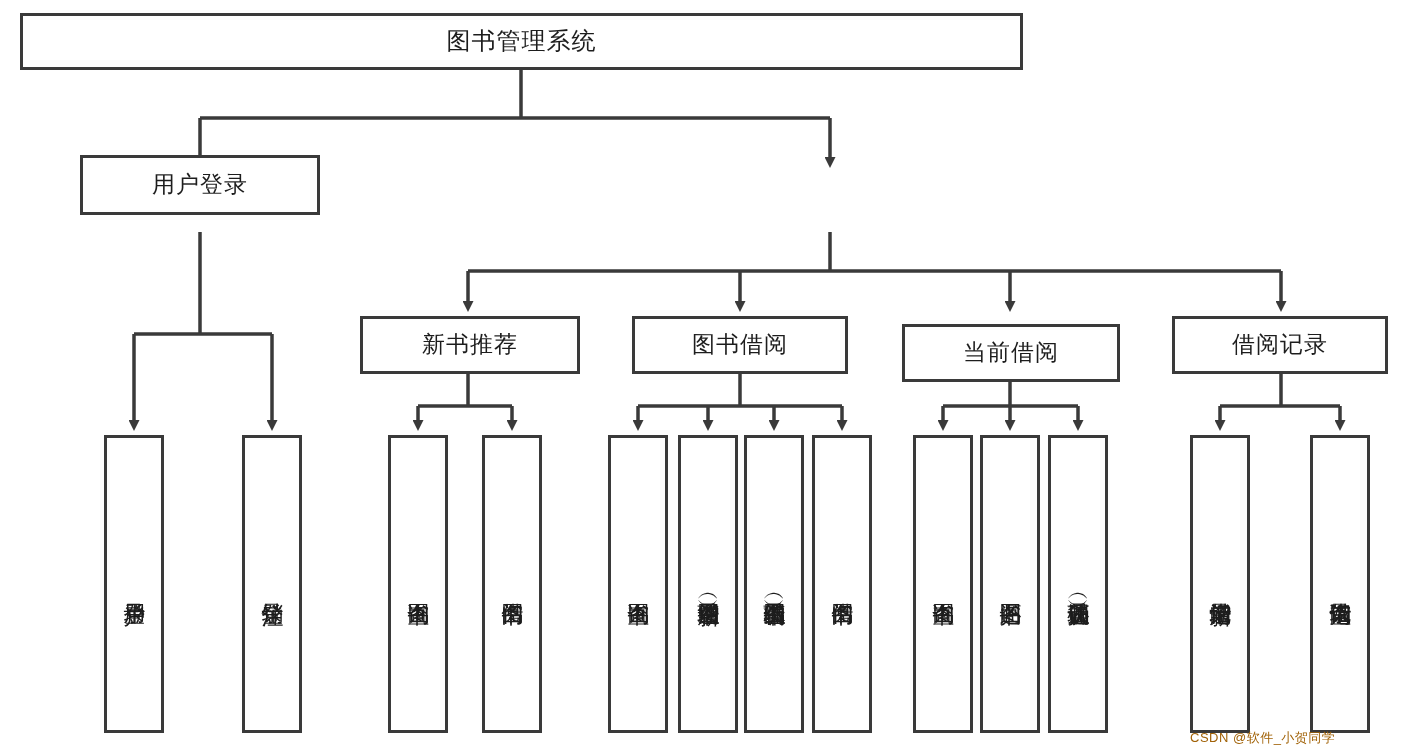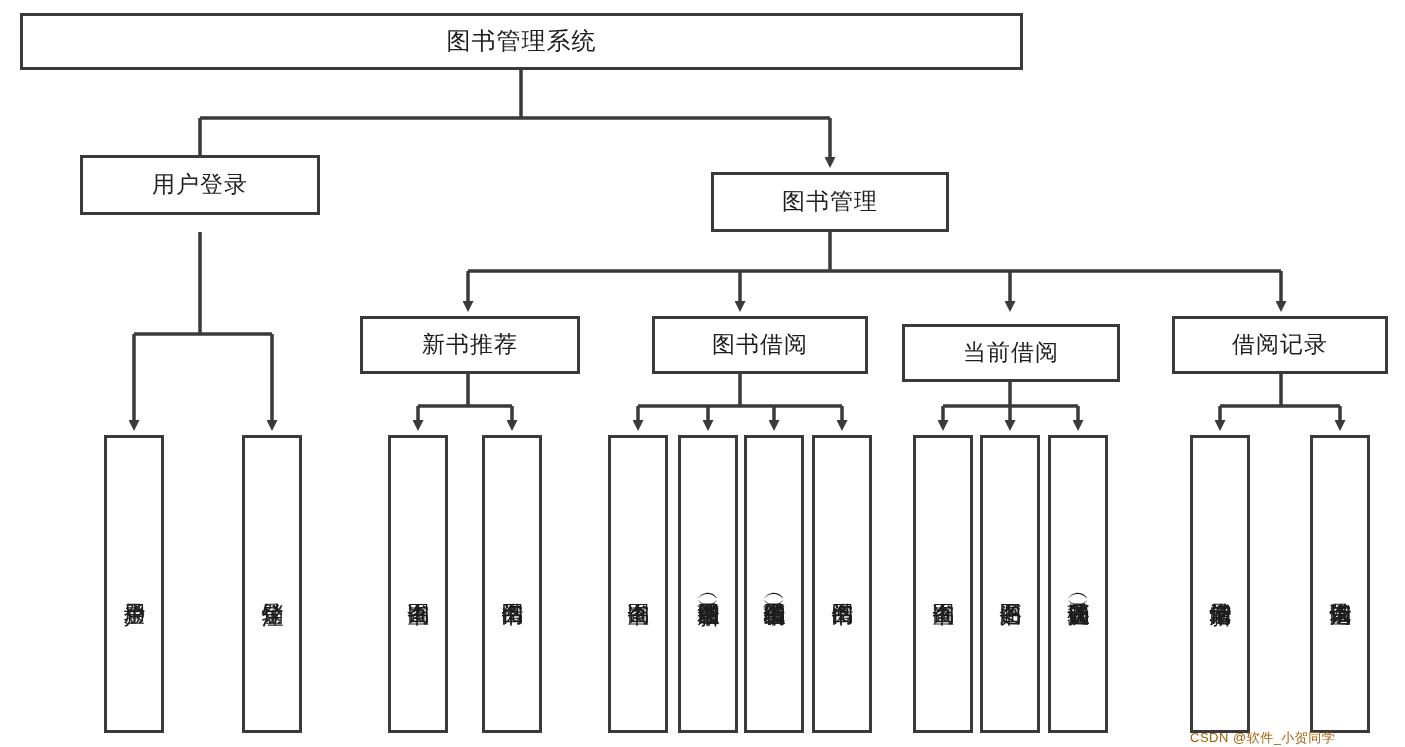--- a/index.html
+++ b/index.html
@@ -78,28 +78,25 @@
     </g>
   </svg>
 
   <div class="node h root" id="n-root" style="left: 20px; top: 13px; width: 1003px; height: 57px;">
     <span>图书管理系统</span>
   </div>
 
   <div class="node h" id="n-l1-0" style="left: 80px; top: 155px; width: 240px; height: 60px;">
     <span>用户登录</span>
   </div>
-  <div class="node h" id="n-l1-1" style="left: 711px; top: 172px; width: 238px; height: 60px;">
-    <span>图书管理</span>
-  </div>
 
   <div class="node h" id="n-l2-0" style="left: 360px; top: 316px; width: 220px; height: 58px;">
     <span>新书推荐</span>
   </div>
-  <div class="node h" id="n-l2-1" style="left: 632px; top: 316px; width: 216px; height: 58px; margin-left: 20px;">
+  <div class="node h" id="n-l2-1" style="left: 632px; top: 316px; width: 216px; height: 58px;">
     <span>图书借阅</span>
   </div>
   <div class="node h" id="n-l2-2" style="left: 902px; top: 324px; width: 218px; height: 58px;">
     <span>当前借阅</span>
   </div>
   <div class="node h" id="n-l2-3" style="left: 1172px; top: 316px; width: 216px; height: 58px; text-align: right;">
     <span>借阅记录</span>
   </div>
 
   <div class="node v" id="n-lf-0" style="left: 104px; top: 435px; width: 60px; height: 298px;">

